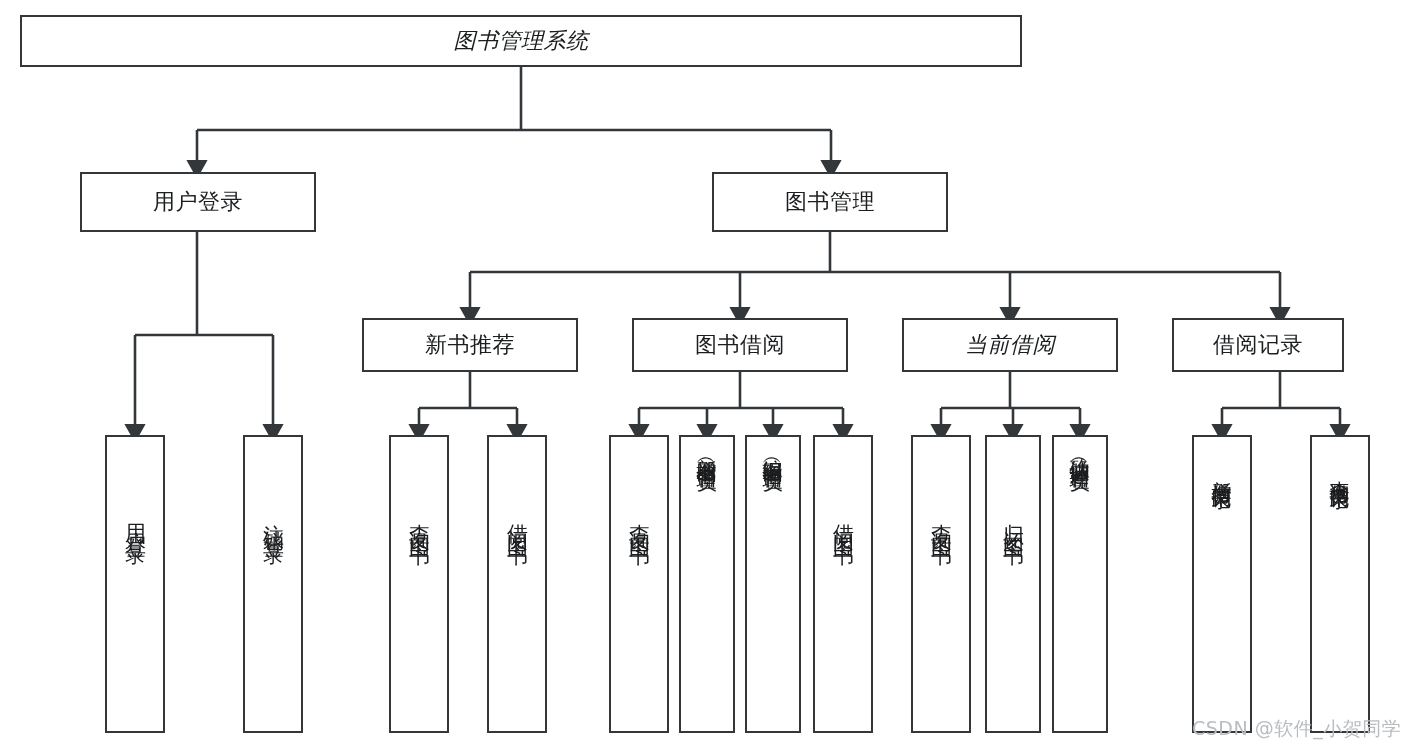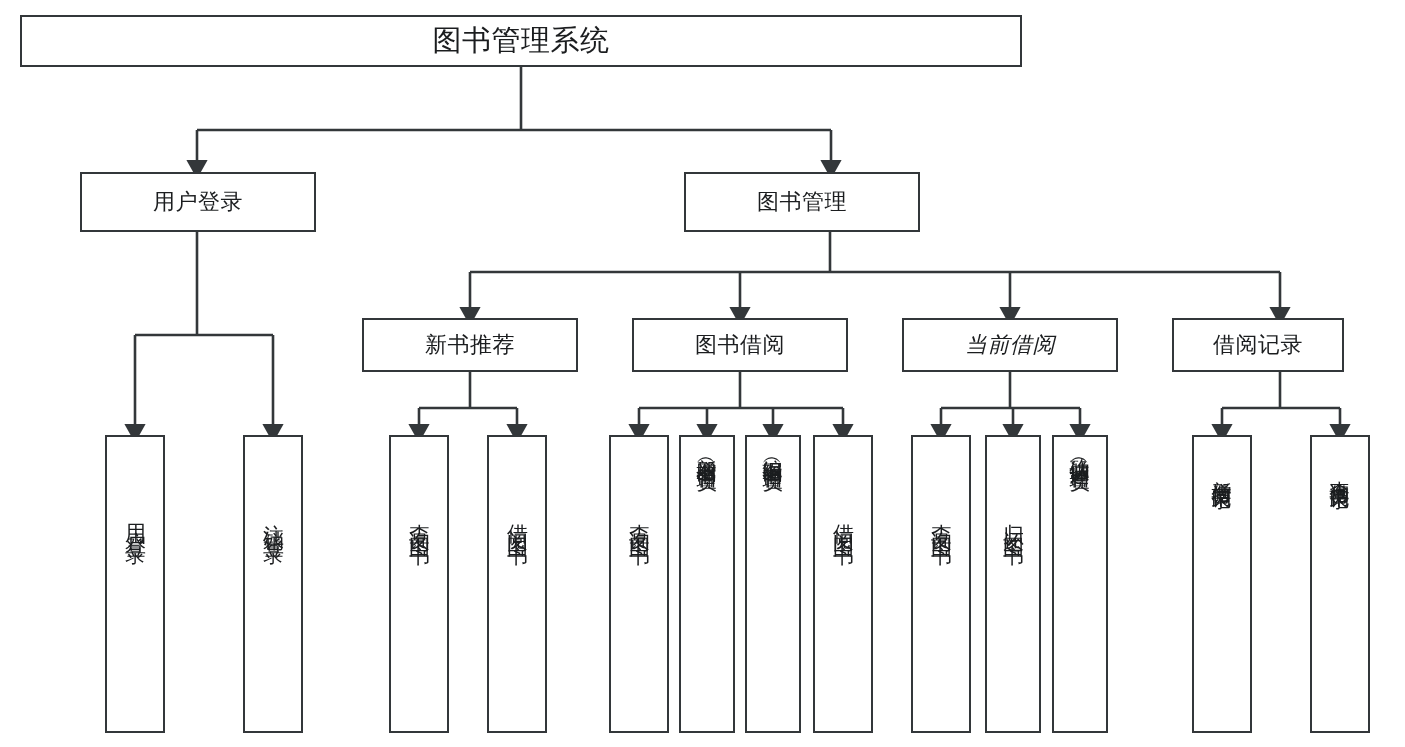--- a/index.html
+++ b/index.html
@@ -39,21 +39,22 @@
     display: block;
     line-height: 1.16;
     white-space: pre;
     text-align: center;
   }
   .node.horiz .lbl {
     font-size: 22px;
     letter-spacing: 0.5px;
   }
   .node.root .lbl {
-    font-size: 29px;
+    font-size: 22px;
+    font-style: italic;
   }
   
   .node.vert {
     align-items: flex-start;
     padding-top: 6px;
   }
   .node.vert .lbl {
     writing-mode: vertical-rl;
     text-orientation: upright;
     font-size: 21px;
@@ -130,21 +131,21 @@
     </g>
   </svg>
 
   <div class="node root horiz" style="left:20px; top:15px; width:1002px; height:52px;">
     <span class="lbl">图书管理系统</span>
   </div>
 
   <div class="node horiz" style="left:80px; top:172px; width:236px; height:60px;">
     <span class="lbl">用户登录</span>
   </div>
-  <div class="node horiz" style="left:684px; top:172px; width:236px; height:60px;">
+  <div class="node horiz" style="left:712px; top:172px; width:236px; height:60px;">
     <span class="lbl">图书管理</span>
   </div>
 
   <div class="node horiz" style="left:632px; top:318px; width:216px; height:54px;">
     <span class="lbl">图书借阅</span>
   </div>
   <div class="node horiz" style="left:362px; top:318px; width:216px; height:54px;">
     <span class="lbl">新书推荐</span>
   </div>
   <div class="node horiz" style="left:902px; top:318px; width:216px; height:54px;font-style:italic;">
@@ -187,14 +188,15 @@
   <div class="node vert tight" style="left:1052px; top:435px; width:56px; height:298px; padding-top:6px;">
     <span class="lbl">确认归还（管理员）</span>
   </div>
   <div class="node vert tight" style="left:1192px; top:435px; width:60px; height:298px; padding-top:28px;">
     <span class="lbl">新增借阅记录</span>
   </div>
   <div class="node vert tight" style="left:1310px; top:435px; width:60px; height:298px; padding-top:28px;">
     <span class="lbl">查询借阅记录</span>
   </div>
 
+  <div class="watermark" style="left:1192px; top:716px;">CSDN @软件_小贺同学</div>
 
 </div>
 
 </body></html>

